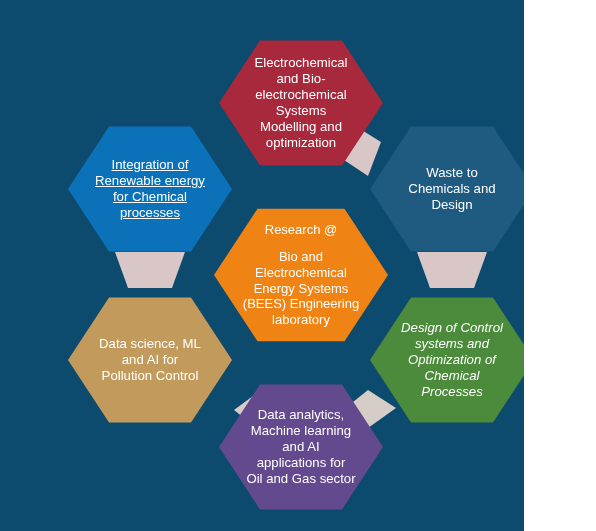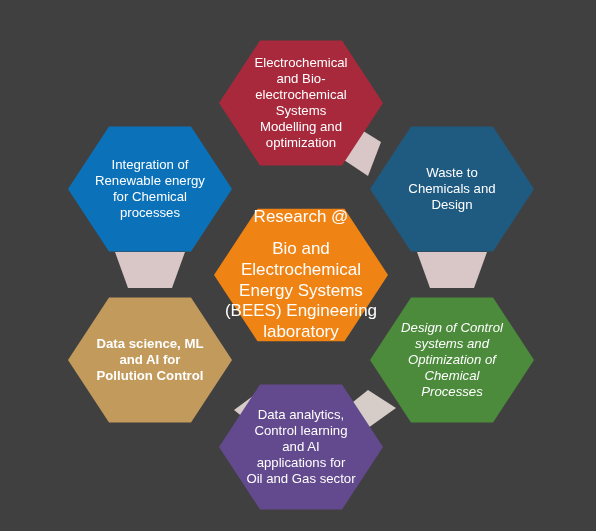--- a/index.html
+++ b/index.html
@@ -5,23 +5,23 @@
   html, body {
     margin: 0;
     padding: 0;
     background: #ffffff;
   }
   body {
     font-family: "Liberation Sans", sans-serif;
   }
   #diagram-root {
     position: relative;
-    width: 596px;
+    width: 524px;
     height: 531px;
-    background: #404040;
+    background: #0c4a6e;
     overflow: hidden;
   }
   #hex-svg {
     position: absolute;
     left: 0;
     top: 0;
     width: 596px;
     height: 531px;
   }
   .hex-label {
@@ -33,21 +33,21 @@
     pointer-events: none;
     display: flex;
     flex-direction: column;
     align-items: center;
     justify-content: center;
   }
   .satellite-label {
     font-size: 13.2px;
   }
   .center-label {
-    font-size: 17px;
+    font-size: 13px;
   }
   .center-head {
     margin-bottom: 11px;
   }
 </style>
 </head>
 <body>
 
 <div id="diagram-root">
   <svg id="hex-svg" viewBox="0 0 596 531" xmlns="http://www.w3.org/2000/svg">
@@ -68,37 +68,37 @@
         <polygon points="388.00,275.00 344.50,341.30 257.50,341.30 214.00,275.00 257.50,208.70 344.50,208.70" fill="#EF8314"></polygon>
       </g>
   </svg>
   <div id="label-layer">
       <div class="hex-label satellite-label" style="left: 233.76px; top: 21px; width: 134.48px; height: 164px;">Electrochemical
 and Bio-
 electrochemical
 Systems
 Modelling and
 optimization</div>
-      <div class="hex-label satellite-label" style="left: 82.76px; top: 107px; width: 134.48px; height: 164px;">Integration of
+      <div class="hex-label satellite-label" style="left: 82.76px; top: 107px; width: 134.48px; height: 164px; text-decoration: underline;">Integration of
 Renewable energy
 for Chemical
 processes</div>
       <div class="hex-label satellite-label" style="left: 384.76px; top: 107px; width: 134.48px; height: 164px;">Waste to
 Chemicals and
 Design</div>
-      <div class="hex-label satellite-label" style="left: 82.76px; top: 278px; width: 134.48px; height: 164px; font-weight: bold;">Data science, ML
+      <div class="hex-label satellite-label" style="left: 82.76px; top: 278px; width: 134.48px; height: 164px;">Data science, ML
 and AI for
 Pollution Control</div>
       <div class="hex-label satellite-label" style="left: 384.76px; top: 278px; width: 134.48px; height: 164px; font-style: italic;">Design of Control
 systems and
 Optimization of
 Chemical
 Processes</div>
       <div class="hex-label satellite-label" style="left: 233.76px; top: 365px; width: 134.48px; height: 164px;">Data analytics,
-Control learning
+Machine learning
 and AI
 applications for
 Oil and Gas sector</div>
       <div class="hex-label center-label" style="left: 222.7px; top: 188px; width: 156.6px; height: 174px;"><span class="center-head">Research @</span><span class="">Bio and
 Electrochemical
 Energy Systems
 (BEES) Engineering
 laboratory</span></div>
     </div>
 </div>

